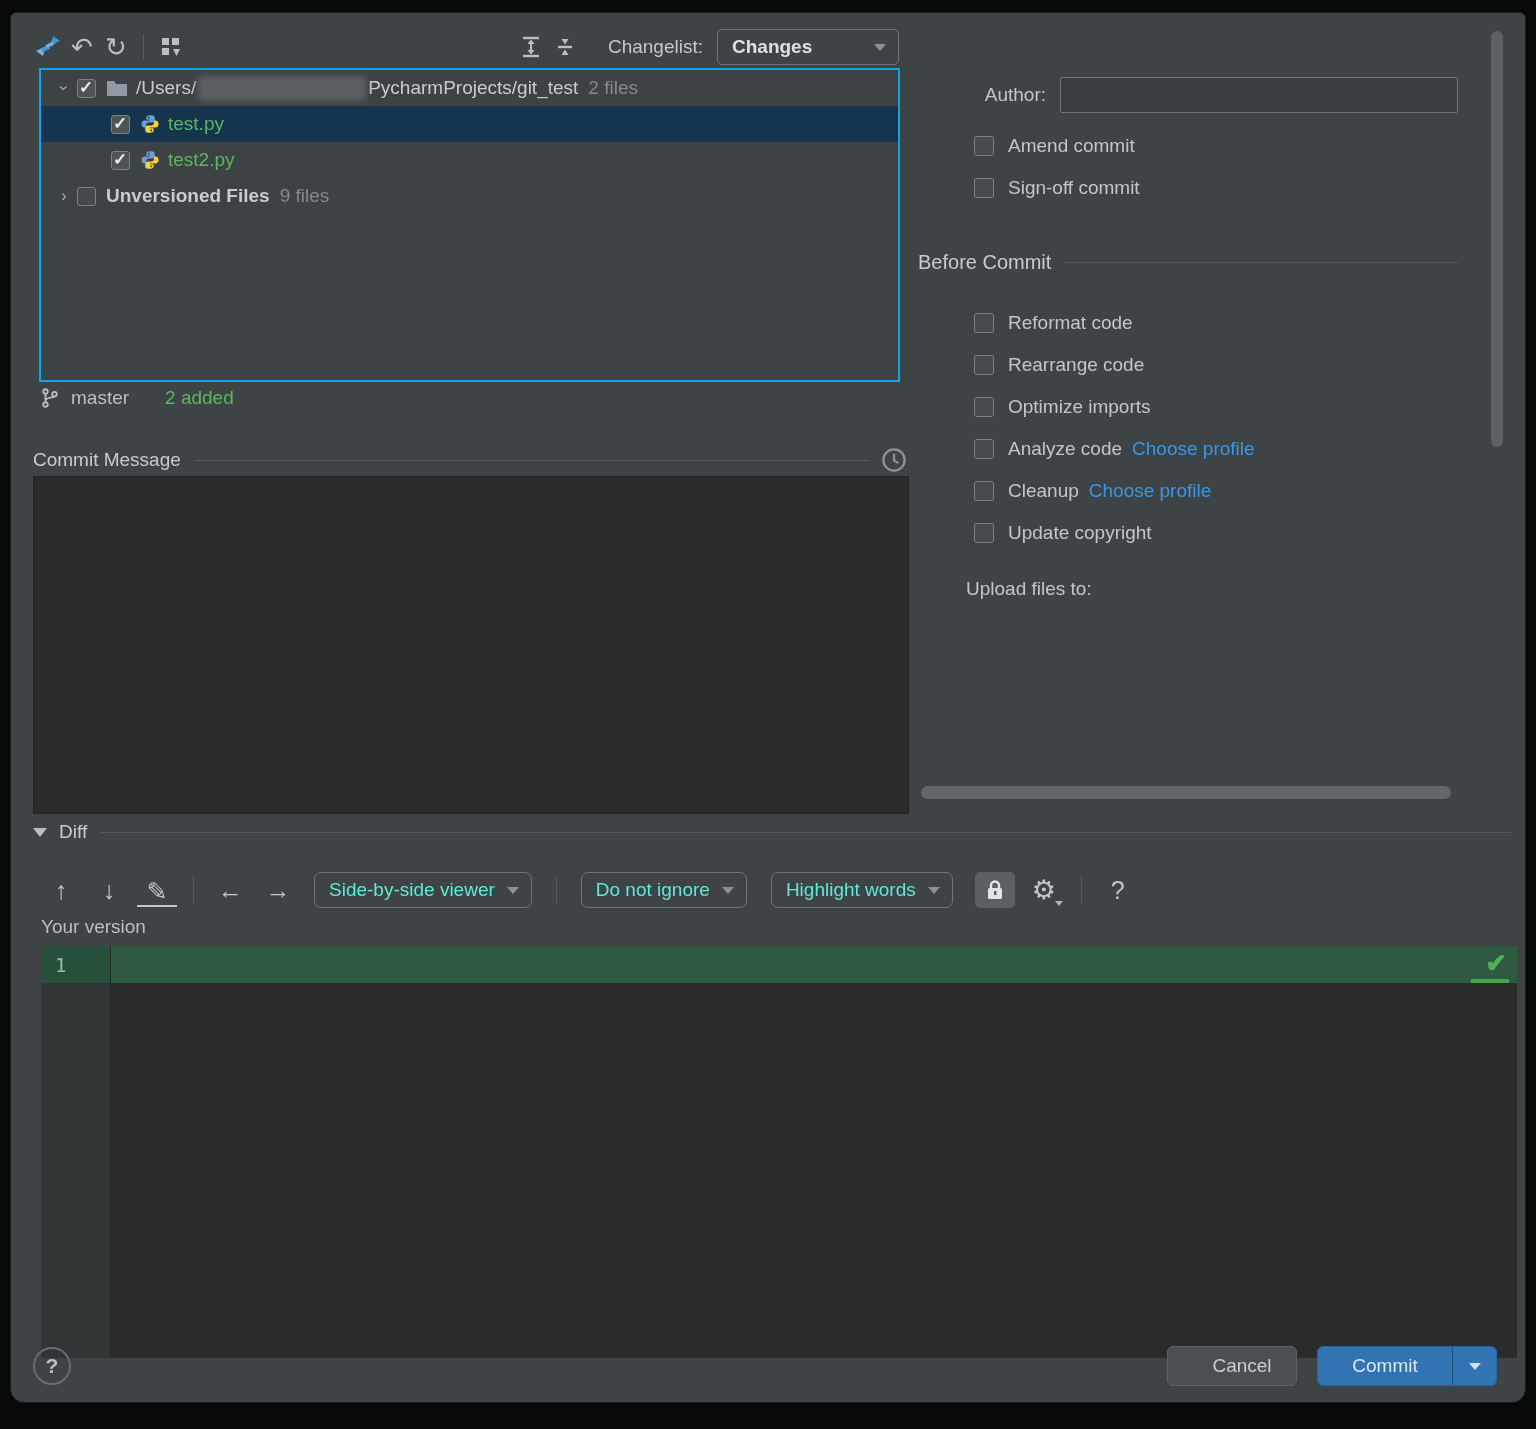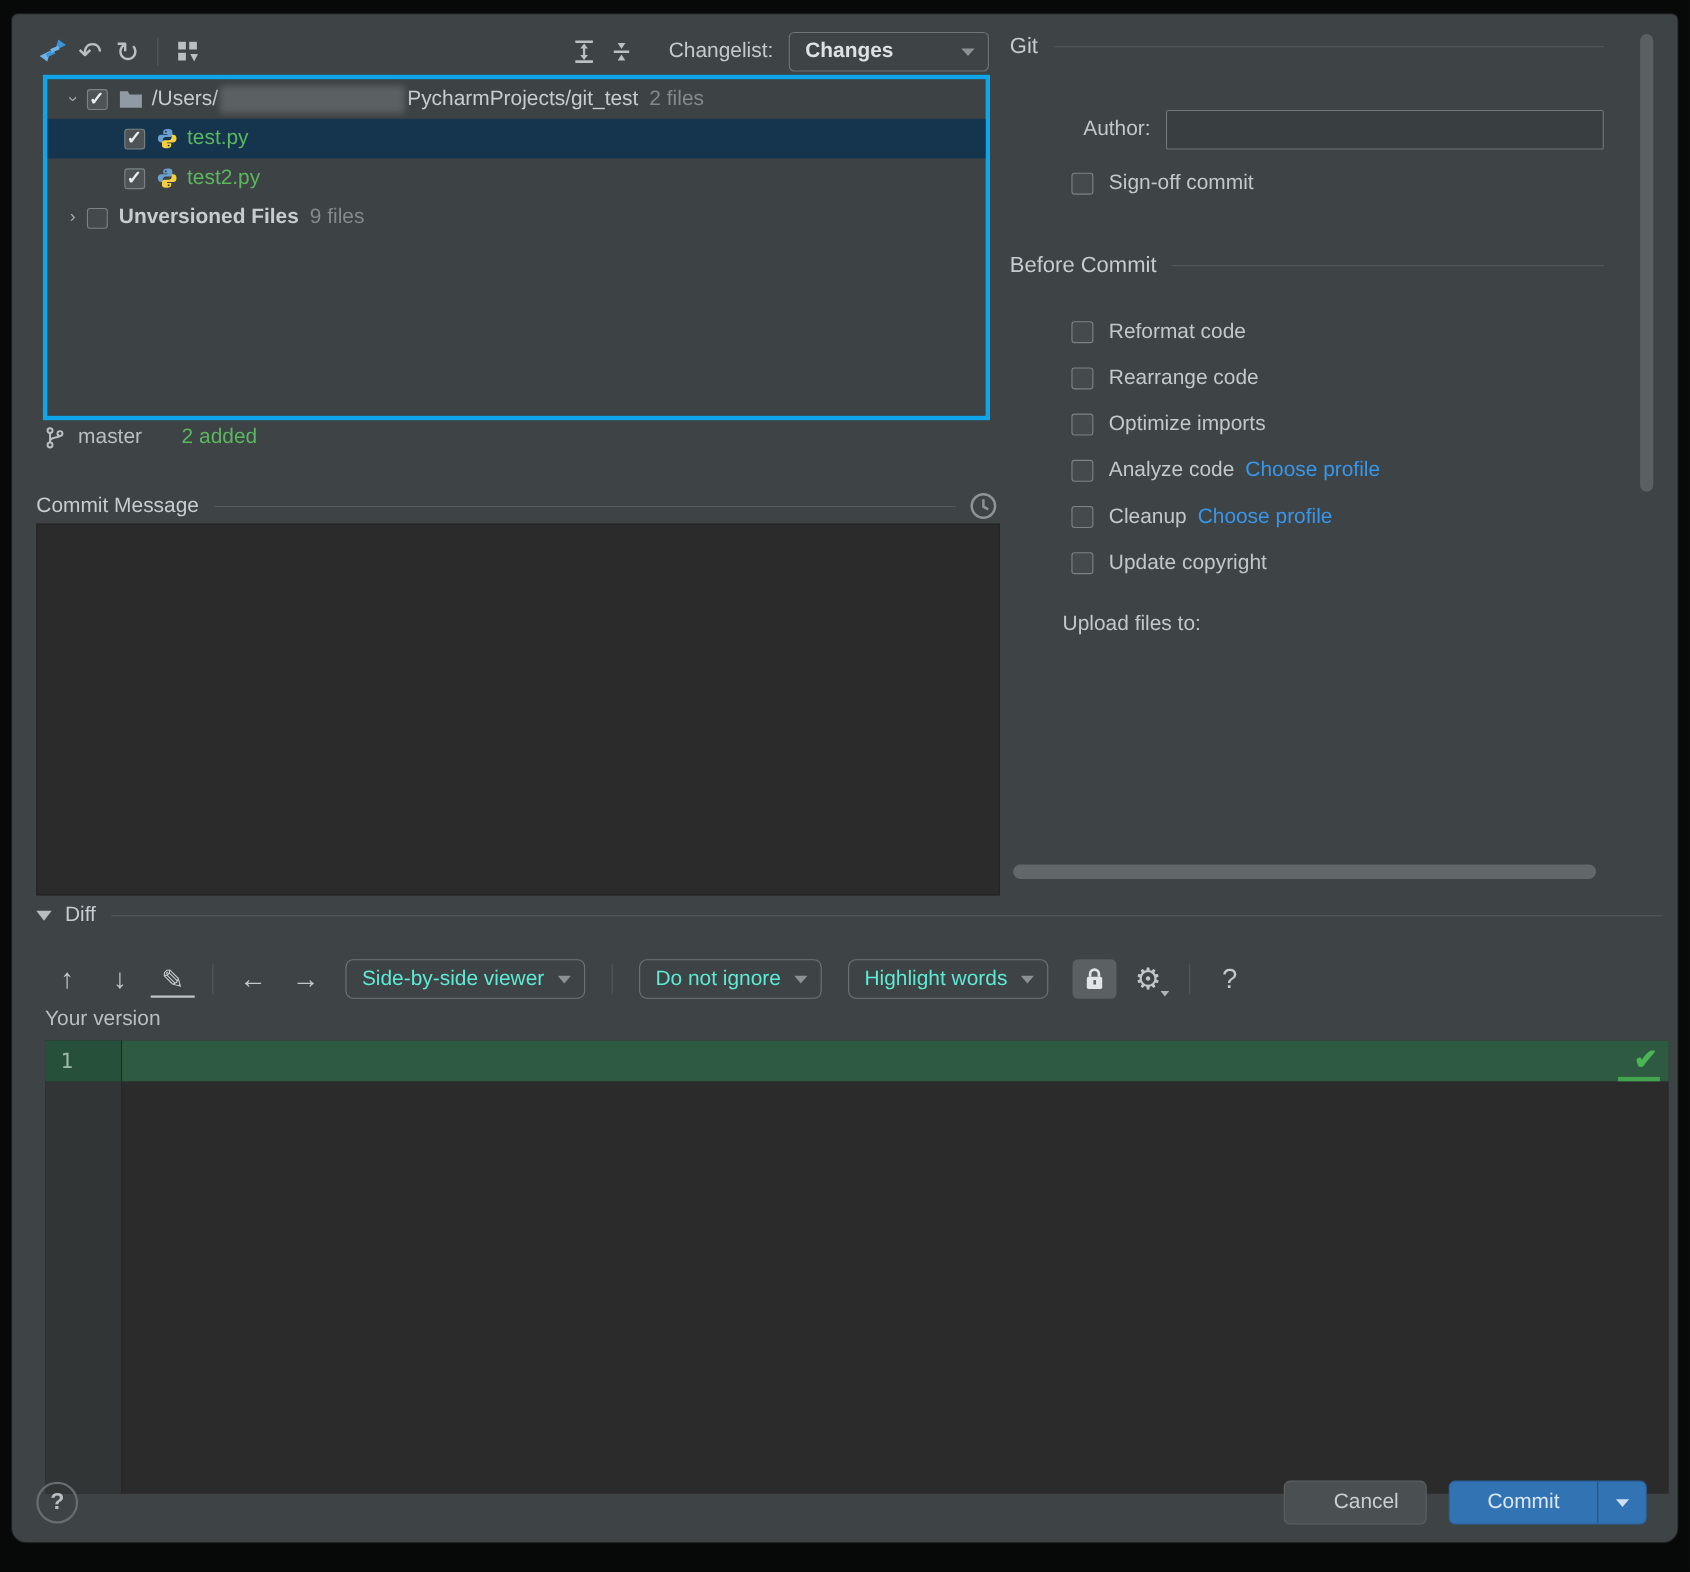--- a/index.html
+++ b/index.html
@@ -19,21 +19,21 @@
   .tb-sep { width:1px; height:26px; background:#575c5e; margin:0 10px; }
   .tb-gap { flex:1; }
   .glyph { line-height:1; }
   .dim { color:#7d8486; }
   .changelist-label { color:#c4c9cc; font-size:19px; margin:0 14px 0 26px; }
   .dropdown { display:flex; align-items:center; justify-content:space-between; border:1.5px solid #6f7578; border-radius:5px; height:36px; padding:0 12px 0 14px; color:#5eead4; font-size:19px; }
   .dropdown.primary { width:182px; font-weight:bold; color:#dde1e4; }
   .chev { width:0; height:0; border-left:6px solid transparent; border-right:6px solid transparent; border-top:7px solid #8b9194; margin-left:12px; }
 
   
-  .tree { position:absolute; left:28px; top:55px; width:861px; height:314px; background:#3d4245; border:4px solid #0ea5e9; }
+  .tree { position:absolute; left:28px; top:55px; width:861px; height:314px; background:#3d4245; border:2px solid #0ea5e9; }
   .tree-row { display:flex; align-items:center; height:36px; padding-left:10px; font-size:19px; color:#c7ccd0; }
   .tree-row.selected { background:#15344e; }
   .tree-row .indent { width:30px; }
   .tree-chevron { width:26px; display:flex; justify-content:center; color:#a7adb0; font-size:16px; }
   .tree-chevron .c-down { display:inline-block; transform:rotate(90deg); }
   .cb { flex:none; width:19px; height:19px; border:1.6px solid #7b8386; border-radius:3px; background:rgba(255,255,255,0.04); margin-right:10px; position:relative; }
   .cb.checked { background:#4e5456; }
   .cb.checked::after { content:"✓"; position:absolute; left:1px; top:-3px; color:#e9ebec; font-size:17px; font-weight:bold; }
   .file-icon { margin-right:8px; display:flex; }
   .green { color:#5cb65f; }
@@ -220,30 +220,30 @@
       <span>
         <svg width="30" height="30" viewBox="0 0 24 24" fill="none" stroke="#8e9497" stroke-width="1.8">
           <circle cx="12" cy="12" r="8.5"></circle>
             <path d="M12 7v5.5l3.5 2"></path>
         </svg>
       </span>
     </div>
     <textarea class="cm-area" placeholder="" style=""></textarea>
 
     <div class="opts">
-      <div class="sec-header">
-        <span>Git</span>
-          <span class="sec-line"></span>
-      </div>
 
       <div class="author-row">
         <span class="author-label">Author:</span>
         <input class="author-input" value="" style="">
       </div>
 
+      <div class="opt-row" style="margin-top:22px;">
+        <span class="cb"></span>
+        <span>Amend commit</span>
+      </div>
       <div class="opt-row" style="margin-top:20px;">
         <span class="cb"></span>
         <span>Sign-off commit</span>
       </div>
 
       <div class="sec-header" style="margin-top:52px;">
         <span>Before Commit</span>
           <span class="sec-line"></span>
       </div>
 

